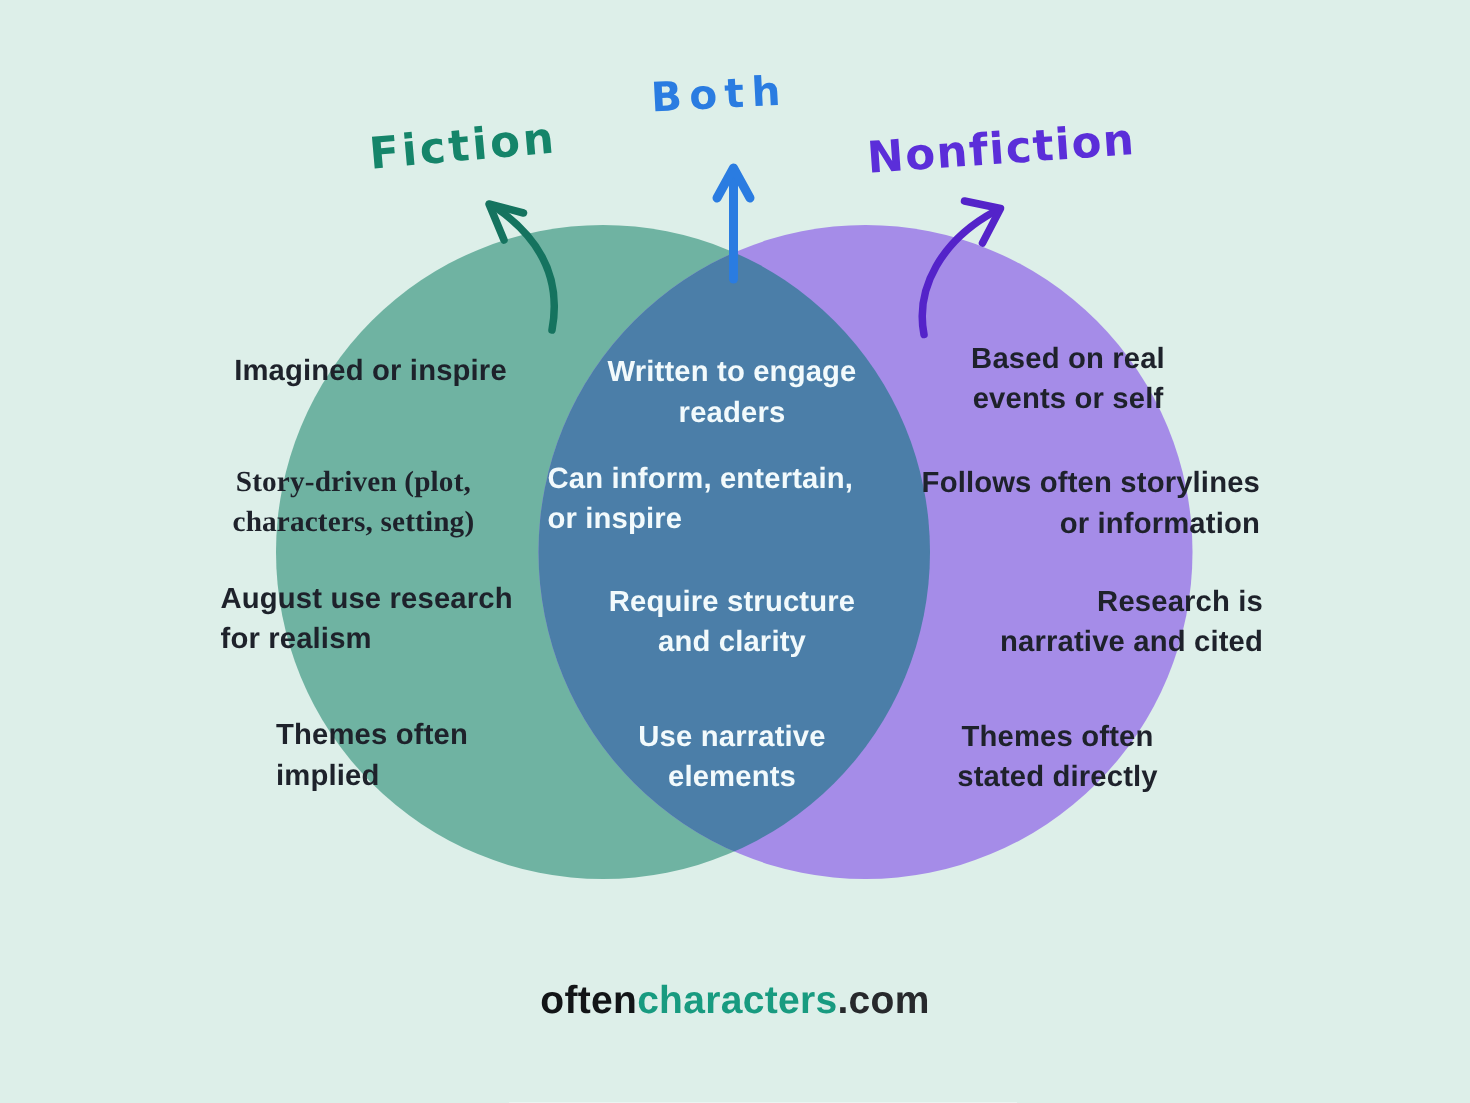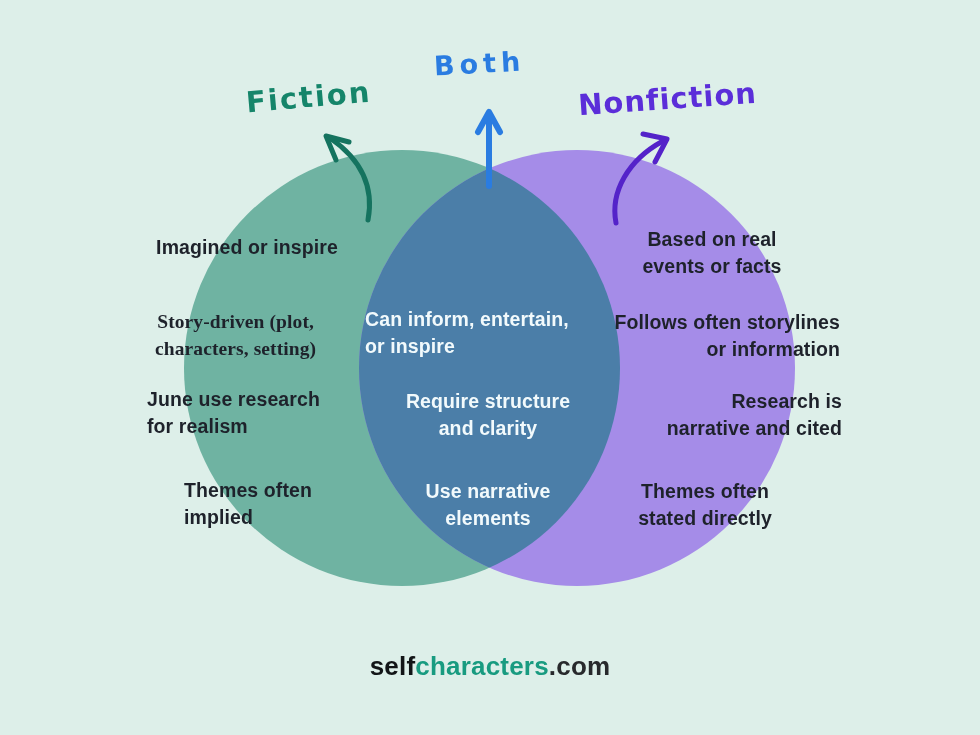--- a/index.html
+++ b/index.html
@@ -92,38 +92,40 @@
     </g>
   </svg>
 
   <div class="hand-label fiction-label" style="color: rgb(21, 133, 106);">Fiction</div>
   <div class="hand-label both-label" style="color: rgb(42, 124, 225);">Both</div>
   <div class="hand-label nonfiction-label" style="color: rgb(91, 46, 217);">Nonfiction</div>
 
   <div class="item pos-l1">Imagined or inspire</div>
   <div class="item pos-l2">Story-driven (plot,
 characters, setting)</div>
-  <div class="item pos-l3">June use research
+  <div class="item pos-l3">August use research
 for realism</div>
   <div class="item pos-l4">Themes often
 implied</div>
 
+  <div class="item overlap-item pos-b1">Written to engage
+readers</div>
   <div class="item overlap-item pos-b2">Can inform, entertain,
 or inspire</div>
   <div class="item overlap-item pos-b3">Require structure
 and clarity</div>
   <div class="item overlap-item pos-b4">Use narrative
 elements</div>
 
   <div class="item pos-r1">Based on real
-events or facts</div>
+events or self</div>
   <div class="item pos-r2">Follows often storylines
 or information</div>
   <div class="item pos-r3">Research is
 narrative and cited</div>
   <div class="item pos-r4">Themes often
 stated directly</div>
 
   <div class="footer">
-    <span class="brand-bold" style="color: rgb(18, 21, 23);">self</span><span class="brand-bold" style="color: rgb(24, 155, 128);">characters</span><span class="brand-reg" style="color: rgb(39, 41, 44);">.com</span>
+    <span class="brand-bold" style="color: rgb(18, 21, 23);">often</span><span class="brand-bold" style="color: rgb(24, 155, 128);">characters</span><span class="brand-reg" style="color: rgb(39, 41, 44);">.com</span>
   </div>
 
 </div>
 
 </body></html>

